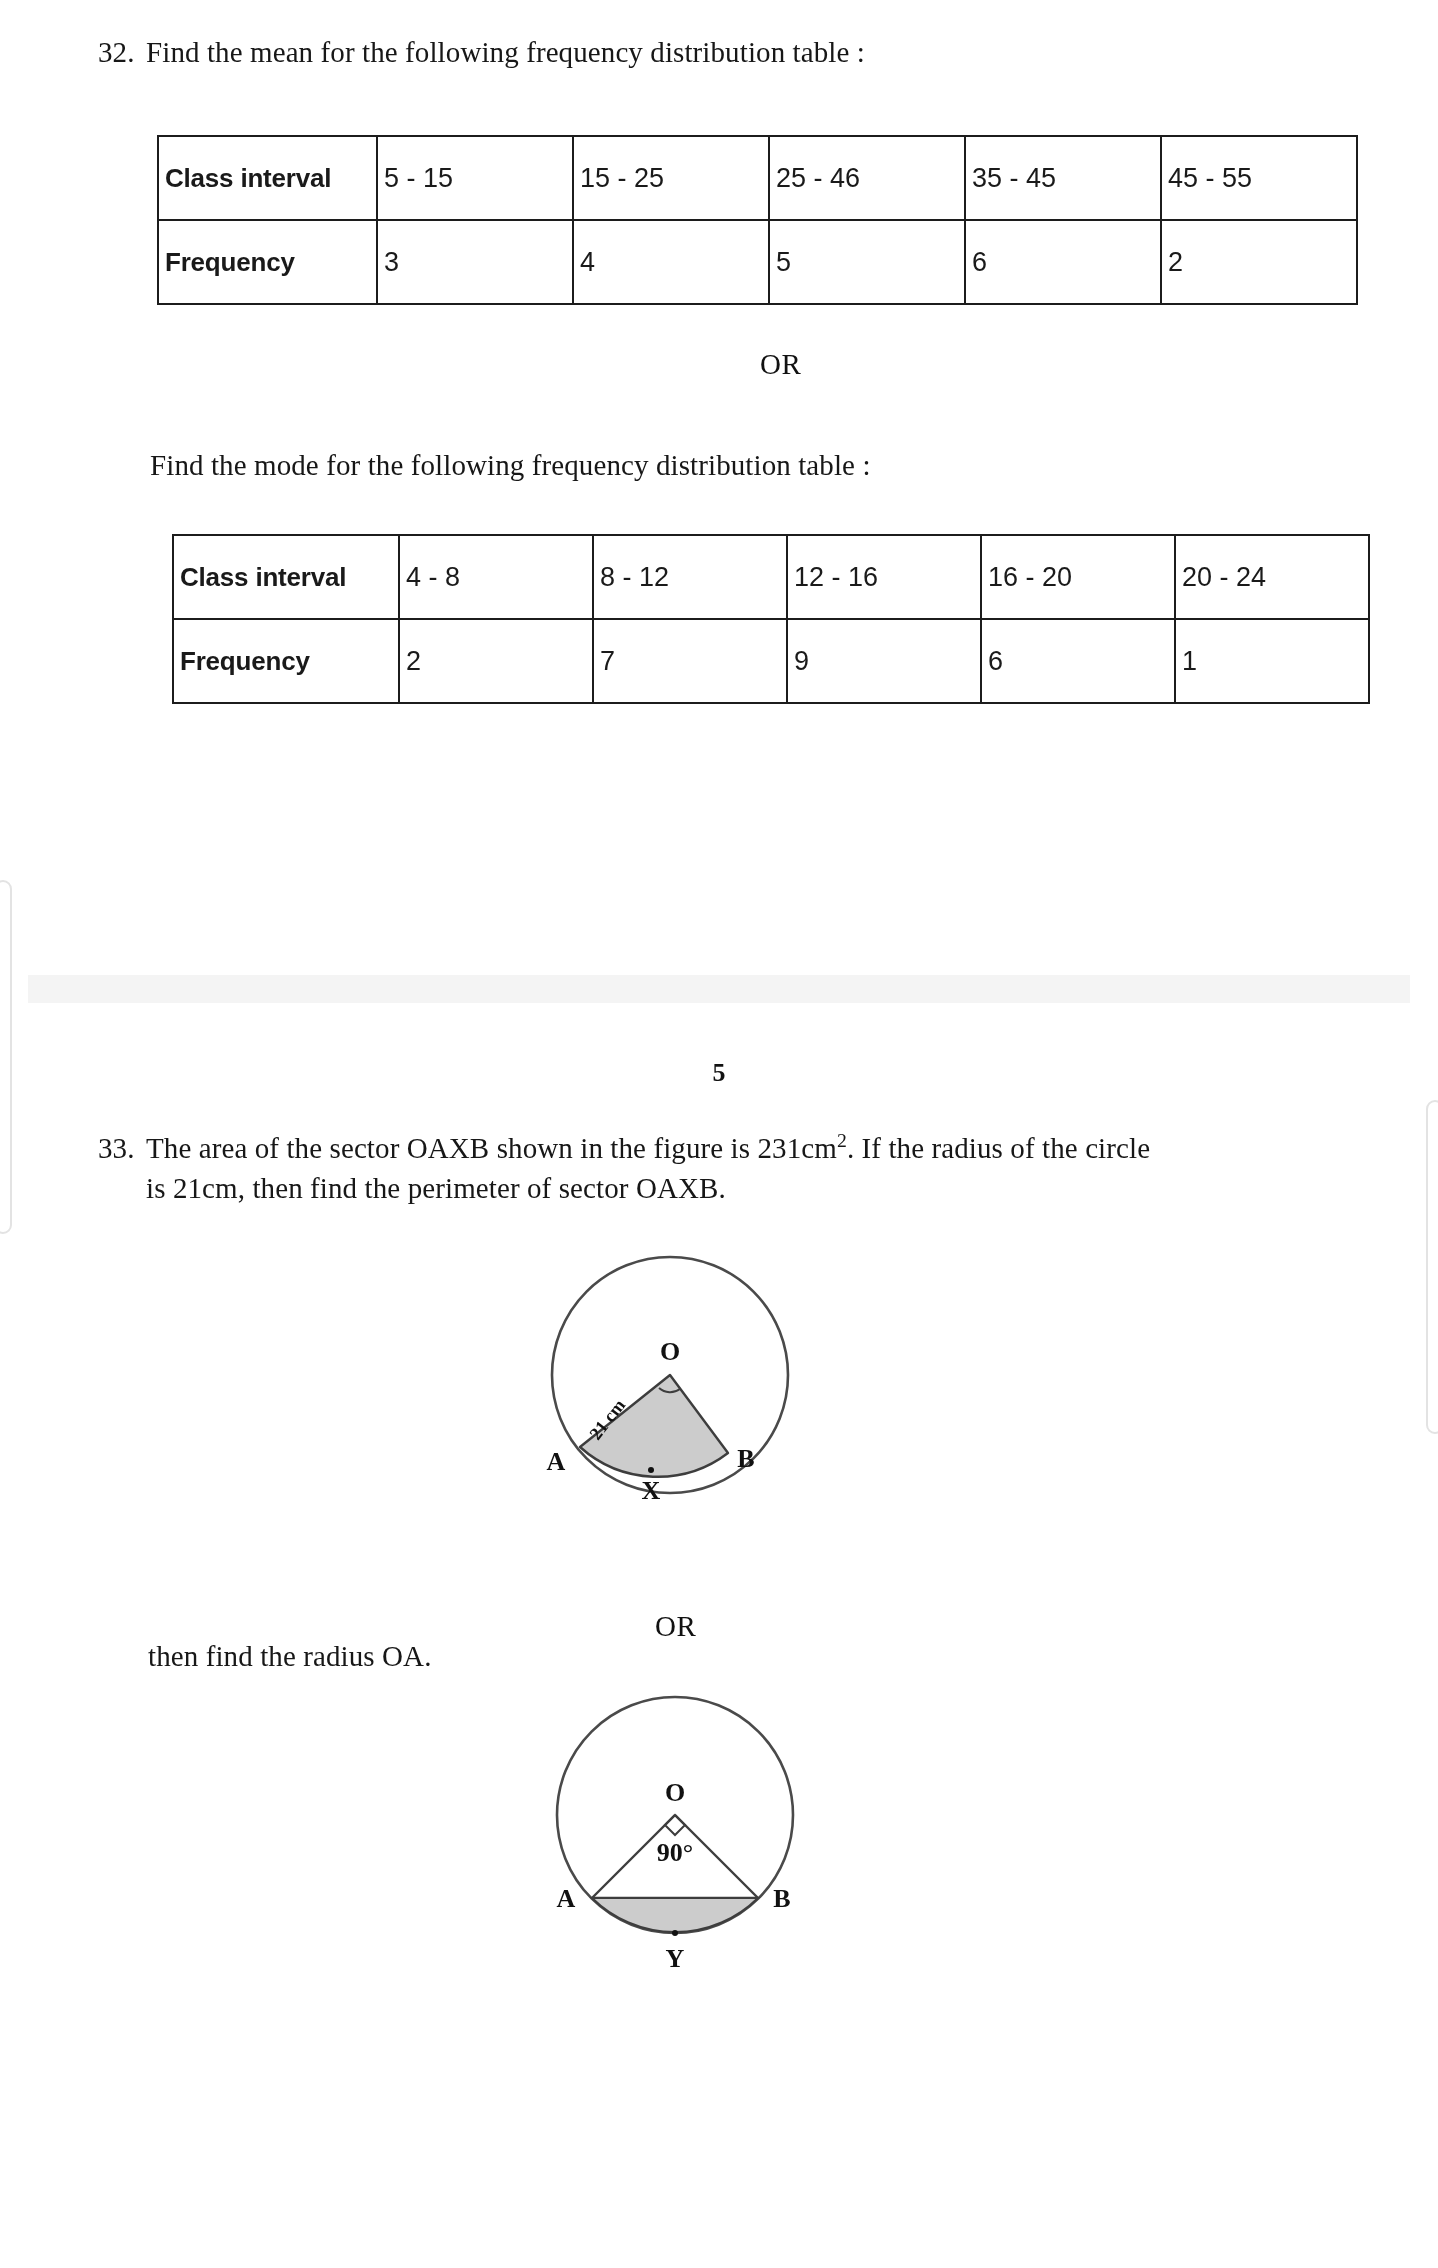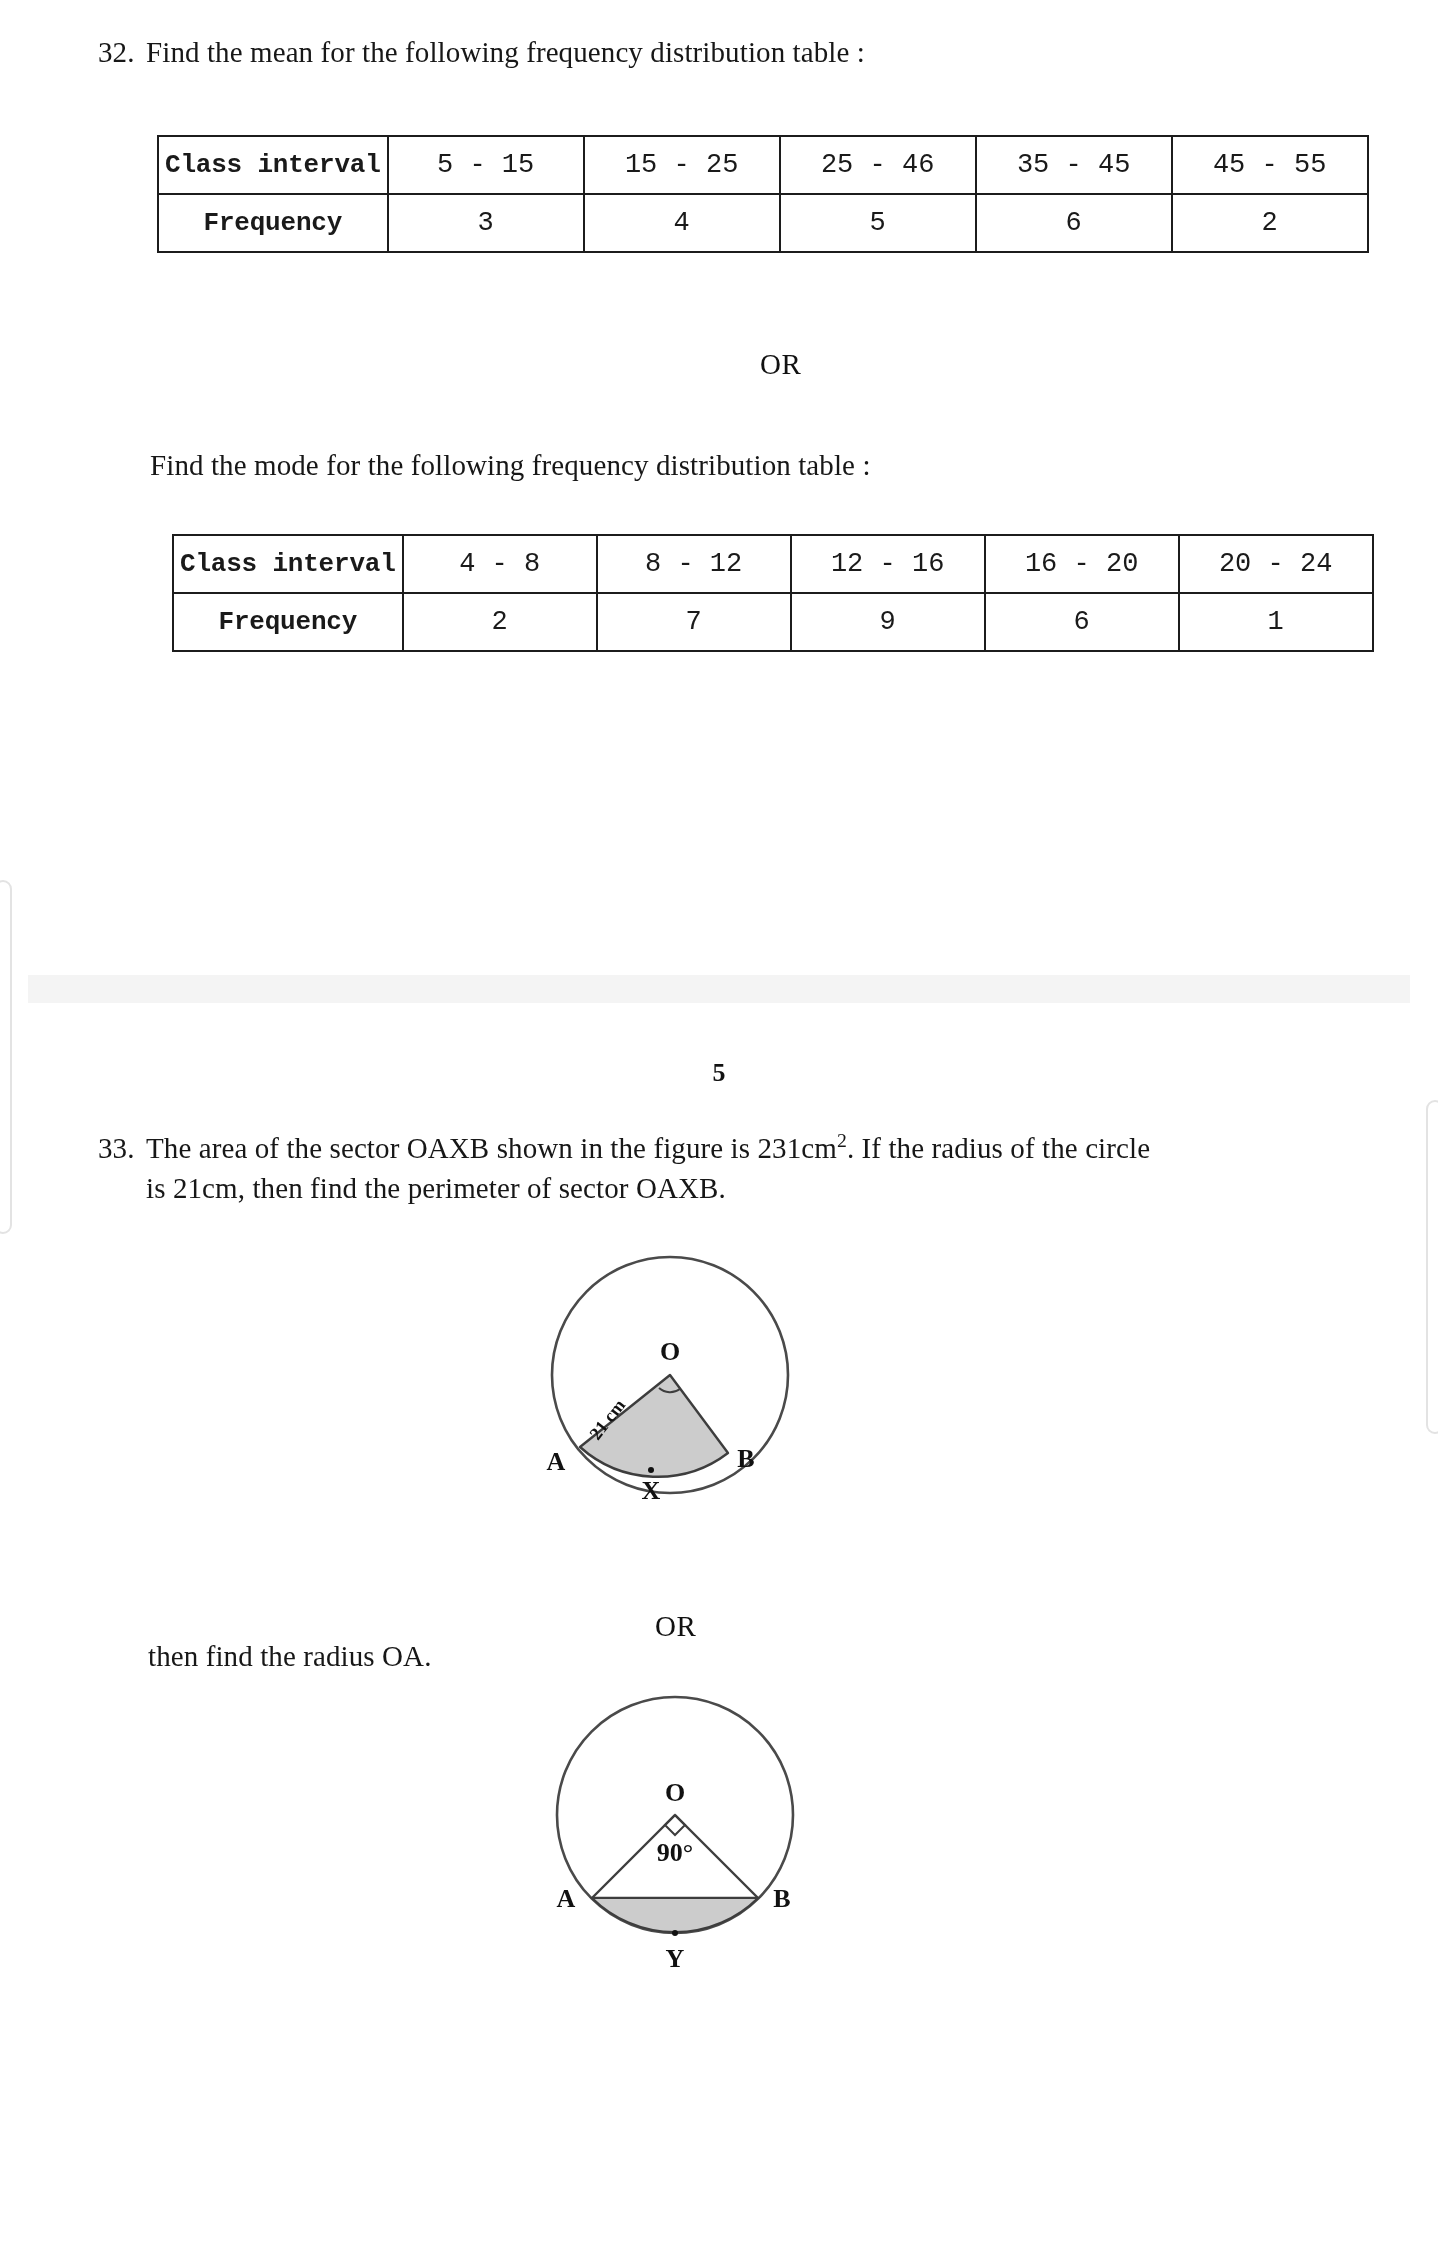--- a/index.html
+++ b/index.html
@@ -28,25 +28,24 @@
 
   
   .ftable{
     position:absolute;
     border-collapse:collapse;
     font-size:27px;
     color:#1a1a1a;
   }
   .ftable td{
     border:2px solid #1c1c1c;
-    text-align:center;
     vertical-align:middle;
     height:50px;
-    padding:3px 6px;
-    font-family:Liberation Mono, monospace;
+    padding:16px 6px;
+    font-family:Liberation Sans, sans-serif;
   }
   .ftable td.rowhead{
     font-weight:bold;
     font-size:26px;
     letter-spacing:-.2px;
     white-space:nowrap;
   }
   #table-mean{left:157px;top:135px;}
   #table-mean td.rowhead{width:205px;}
   #table-mean td.cell{width:182px;margin-left:7px;}

